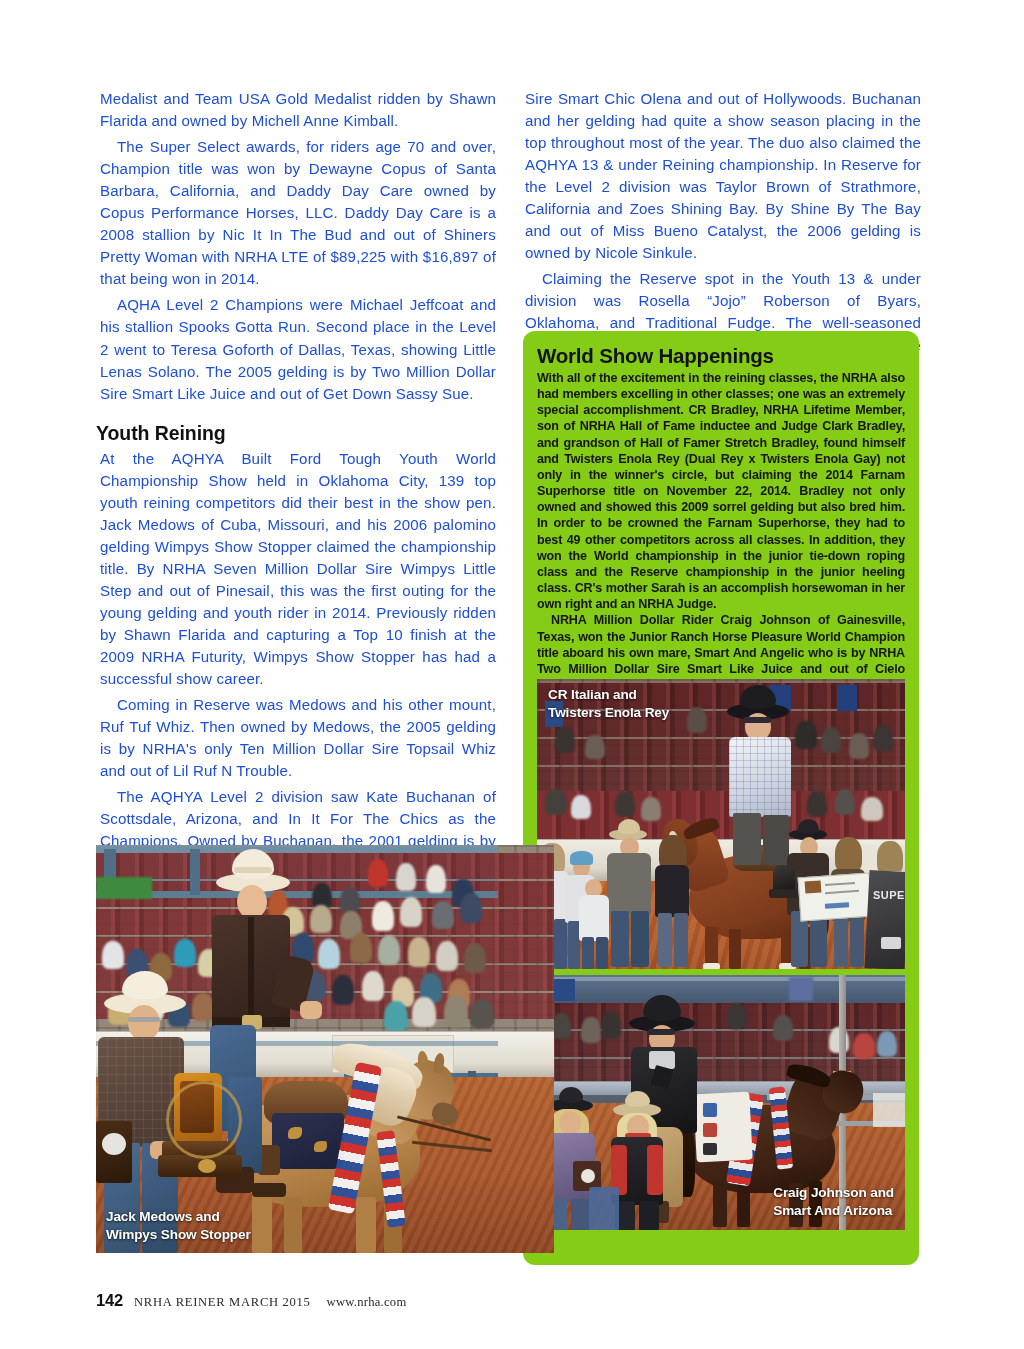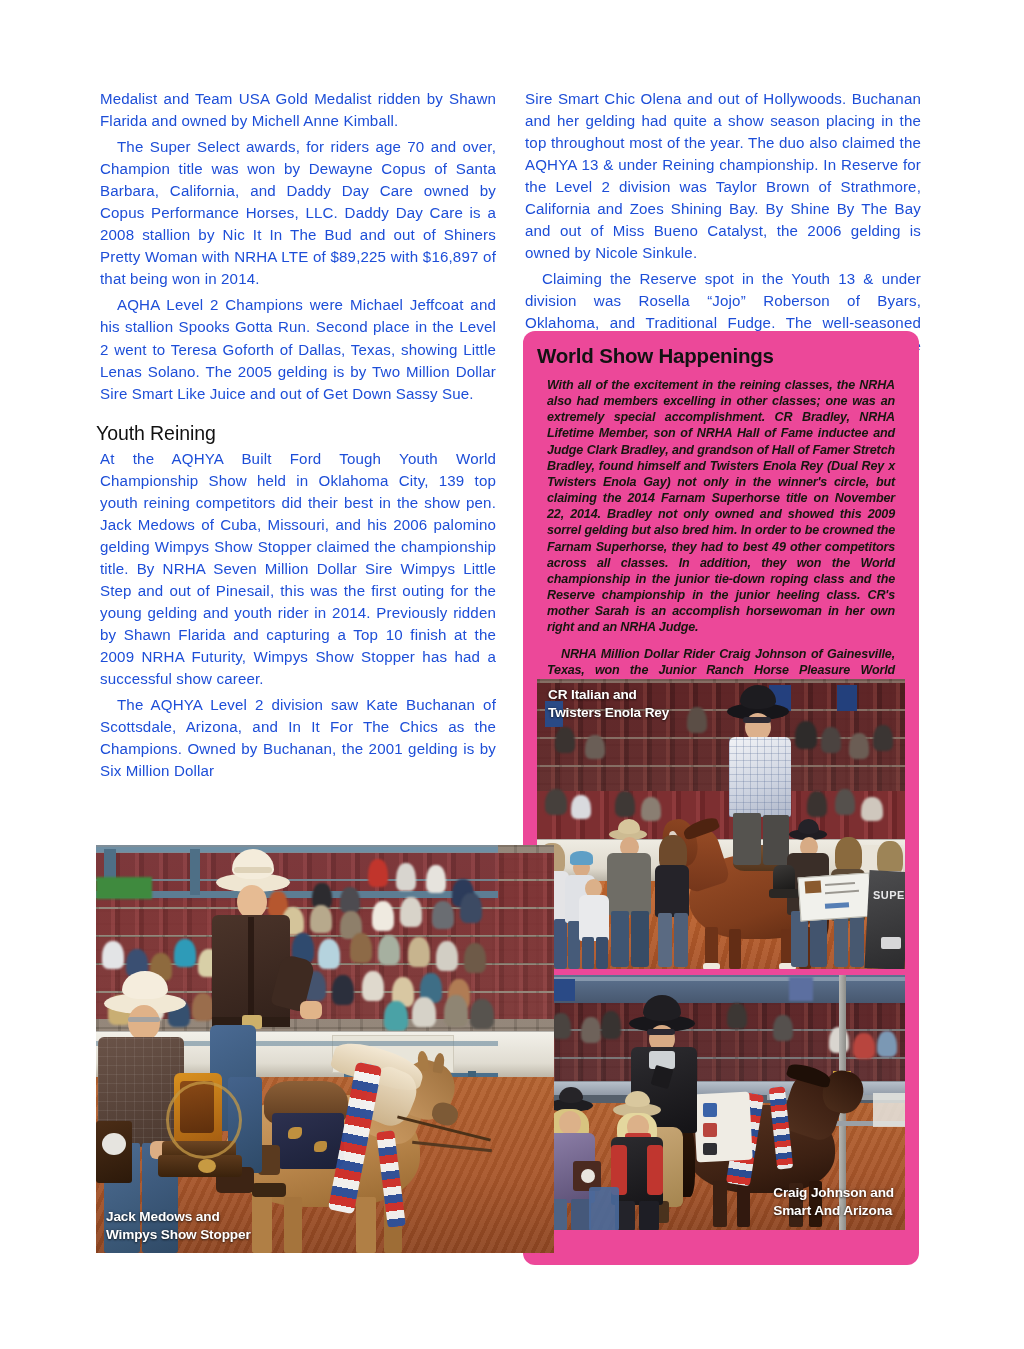--- a/index.html
+++ b/index.html
@@ -41,21 +41,21 @@
     text-justify: inter-word;
     color: #1d4ed8;
     margin: 4px;
     letter-spacing: 0.01em;
   }
   .body-text + .body-text { text-indent: 17px; }
   .body-text.no-indent { text-indent: 0; }
 
   .section-head {
     font-family: "Liberation Sans", sans-serif;
-    font-weight: normal;
+    font-weight: bold;
     font-size: 19.5px;
     line-height: 22px;
     color: #111;
     margin: 17px 0 4px 0;
     letter-spacing: -0.004em;
   }
 
   .fleuron {
     font-size: 13px;
     line-height: 1;
@@ -63,21 +63,21 @@
     padding-left: 1px;
   }
 
   
   .sidebar {
     position: absolute;
     left: 523px;
     top: 331px;
     width: 396px;
     height: 934px;
-    background: #ec4899;
+    background: #84cc16;
     border-radius: 12px;
     box-sizing: border-box;
     padding: 13px 14px 12px 14px;
   }
   .sidebar-title {
     font-family: "Liberation Sans", sans-serif;
     font-weight: bold;
     font-size: 20.5px;
     line-height: 23px;
     color: #121212;
@@ -85,23 +85,22 @@
     letter-spacing: -0.01em;
   }
   .sidebar-text {
     font-family: "Liberation Sans", sans-serif;
     font-weight: bold;
     font-size: 12.55px;
     line-height: 16.15px;
     color: #16160f;
     text-align: justify;
     text-justify: inter-word;
-    margin: 10px;
+    margin: 0;
     letter-spacing: -0.012em;
-    font-style: italic;
   }
   .sidebar-text + .sidebar-text { text-indent: 14px; }
 
   
   .photo {
     position: relative;
     overflow: hidden;
     background: #6b5a4c;
   }
   .photo-caption {
@@ -260,20 +259,21 @@
 <div class="page">
 
   <div class="col col-left">
     <p class="body-text no-indent">Medalist and Team USA Gold Medalist ridden by Shawn Flarida and owned by Michell Anne Kimball.</p>
     <p class="body-text">The Super Select awards, for riders age 70 and over, Champion title was won by Dewayne Copus of Santa Barbara, California, and Daddy Day Care owned by Copus Performance Horses, LLC. Daddy Day Care is a 2008 stallion by Nic It In The Bud and out of Shiners Pretty Woman with NRHA LTE of $89,225 with $16,897 of that being won in 2014.</p>
     <p class="body-text">AQHA Level 2 Champions were Michael Jeffcoat and his stallion Spooks Gotta Run. Second place in the Level 2 went to Teresa Goforth of Dallas, Texas, showing Little Lenas Solano. The 2005 gelding is by Two Million Dollar Sire Smart Like Juice and out of Get Down Sassy Sue.</p>
 
     <h2 class="section-head">Youth Reining</h2>
 
     <p class="body-text no-indent">At the AQHYA Built Ford Tough Youth World Championship Show held in Oklahoma City, 139 top youth reining competitors did their best in the show pen. Jack Medows of Cuba, Missouri, and his 2006 palomino gelding Wimpys Show Stopper claimed the championship title. By NRHA Seven Million Dollar Sire Wimpys Little Step and out of Pinesail, this was the first outing for the young gelding and youth rider in 2014. Previously ridden by Shawn Flarida and capturing a Top 10 finish at the 2009 NRHA Futurity, Wimpys Show Stopper has had a successful show career.</p>
+    <p class="body-text">Coming in Reserve was Medows and his other mount, Ruf Tuf Whiz. Then owned by Medows, the 2005 gelding is by NRHA's only Ten Million Dollar Sire Topsail Whiz and out of Lil Ruf N Trouble.</p>
     <p class="body-text">The AQHYA Level 2 division saw Kate Buchanan of Scottsdale, Arizona, and In It For The Chics as the Champions. Owned by Buchanan, the 2001 gelding is by Six Million Dollar</p>
   </div>
 
   <div class="col col-right">
     <p class="body-text no-indent">Sire Smart Chic Olena and out of Hollywoods. Buchanan and her gelding had quite a show season placing in the top throughout most of the year. The duo also claimed the AQHYA 13 &amp; under Reining championship. In Reserve for the Level 2 division was Taylor Brown of Strathmore, California and Zoes Shining Bay. By Shine By The Bay and out of Miss Bueno Catalyst, the 2006 gelding is owned by Nicole Sinkule.</p>
     <p class="body-text"><span>Claiming the Reserve spot in the Youth 13 &amp; under division was Rosella “Jojo” Roberson of Byars, Oklahoma, and Traditional Fudge. The well-seasoned gelding is by Steady Tradition and out of Red Hot Fudge and is owned by JD Roberson.</span><span class="fleuron">✦</span></p>
   </div>
 
   <div class="sidebar">
     <h3 class="sidebar-title">World Show Happenings</h3>
@@ -650,14 +650,19 @@
       <div style="position:absolute;left:102px;top:314px;width:18px;height:14px;background:#c79a42;border-radius:50%;"></div>
       <div style="position:absolute;left:70px;top:236px;width:70px;height:72px;border:3px solid #c69a45;border-radius:50%;opacity:.75;"></div>
 
       <div style="position:absolute;left:0px;top:276px;width:36px;height:62px;background:linear-gradient(160deg,#4b2d16,#2c190a);border-radius:3px;"></div>
       <div style="position:absolute;left:6px;top:288px;width:24px;height:22px;background:#e6e4df;border-radius:50%;"></div>
     </div>
     <div class="photo-caption">Jack Medows and
 Wimpys Show Stopper</div>
   </div>
 
+  <div class="footer">
+    <span class="folio">142</span>
+    <span class="footer-text">NRHA REINER    MARCH 2015</span>
+    <span class="footer-url">www.nrha.com</span>
+  </div>
 
 </div>
 
 </body></html>

